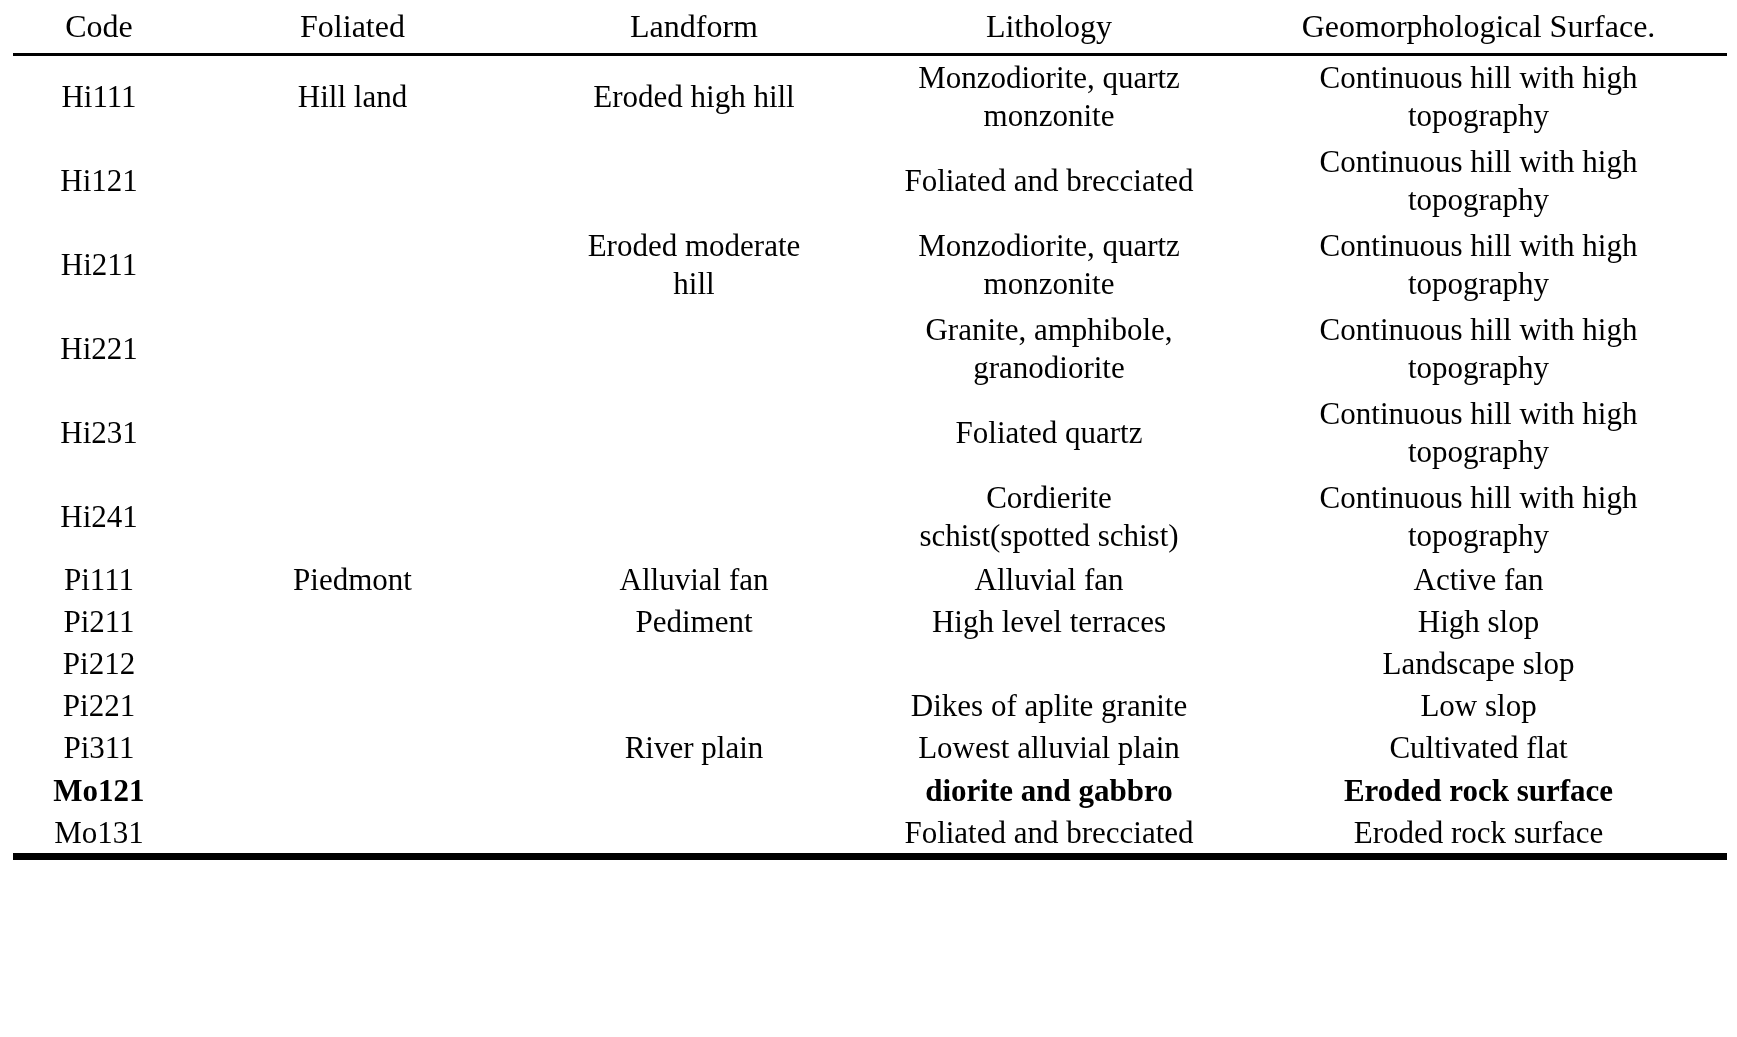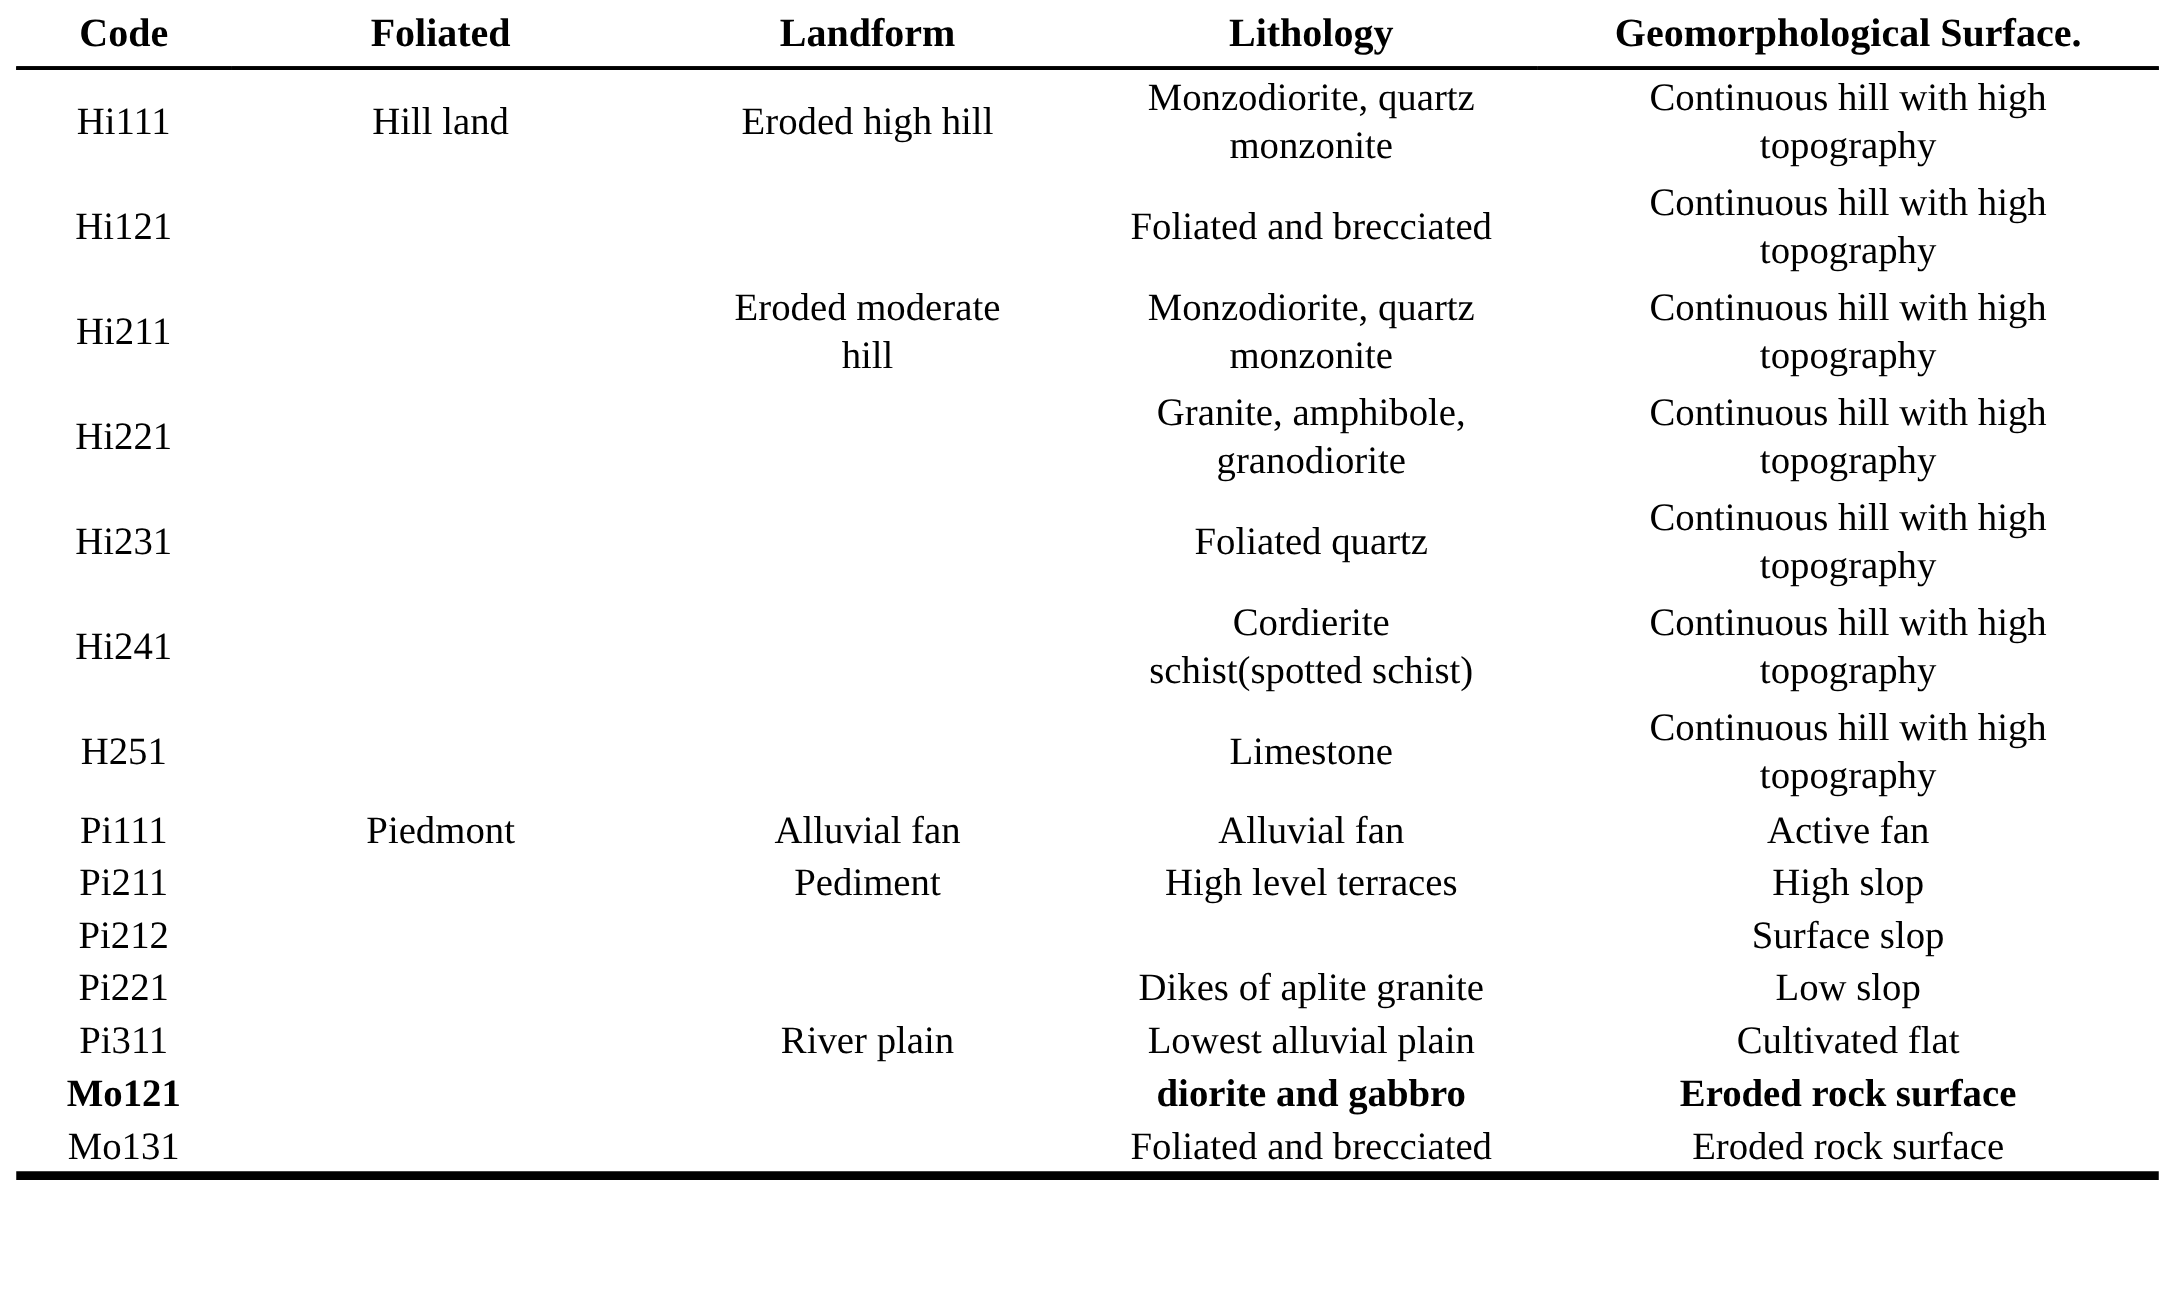--- a/index.html
+++ b/index.html
@@ -29,21 +29,21 @@
   col.c-code      { width: 172px; }
   col.c-landscape { width: 335px; }
   col.c-landform  { width: 348px; }
   col.c-lithology { width: 362px; }
   col.c-surface   { width: 497px; }
 
   thead th {
     height: 53px;
     padding: 0;
     font-size: 32px;
-    font-weight: bold;
+    font-weight: normal;
     text-align: center;
     vertical-align: middle;
     border-bottom: 3px solid #000000;
     white-space: nowrap;
   }
   tbody td {
     padding: 0;
     font-size: 31px;
     line-height: 38px;
     text-align: center;
@@ -125,48 +125,40 @@
         </tr>
         <tr class="row-tall">
           <td>Hi241</td>
           <td></td>
           <td></td>
           <td>Cordierite
 schist(spotted schist)</td>
           <td>Continuous hill with high
 topography</td>
         </tr>
-        <tr class="row-tall">
-          <td>H251</td>
-          <td></td>
-          <td></td>
-          <td>Limestone</td>
-          <td>Continuous hill with high
-topography</td>
-        </tr>
         <tr class="row-short">
           <td>Pi111</td>
           <td>Piedmont</td>
           <td>Alluvial fan</td>
           <td>Alluvial fan</td>
           <td>Active fan</td>
         </tr>
         <tr class="row-short">
           <td>Pi211</td>
           <td></td>
           <td>Pediment</td>
           <td>High level terraces</td>
           <td>High slop</td>
         </tr>
         <tr class="row-short">
           <td>Pi212</td>
           <td></td>
           <td></td>
           <td></td>
-          <td>Surface slop</td>
+          <td>Landscape slop</td>
         </tr>
         <tr class="row-short">
           <td>Pi221</td>
           <td></td>
           <td></td>
           <td>Dikes of aplite granite</td>
           <td>Low slop</td>
         </tr>
         <tr class="row-short">
           <td>Pi311</td>

